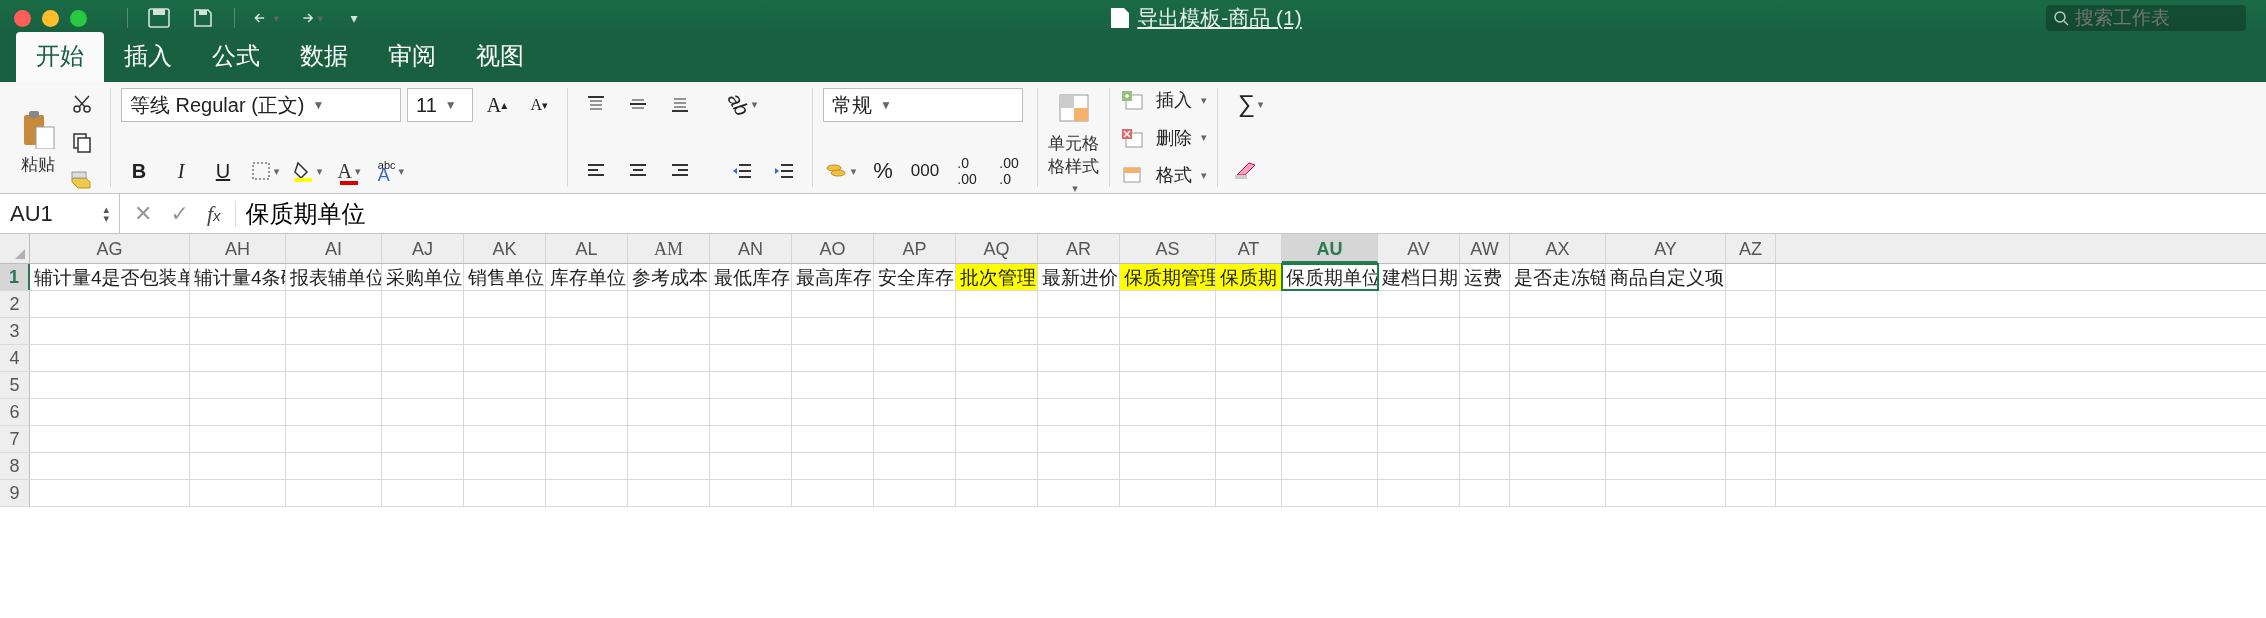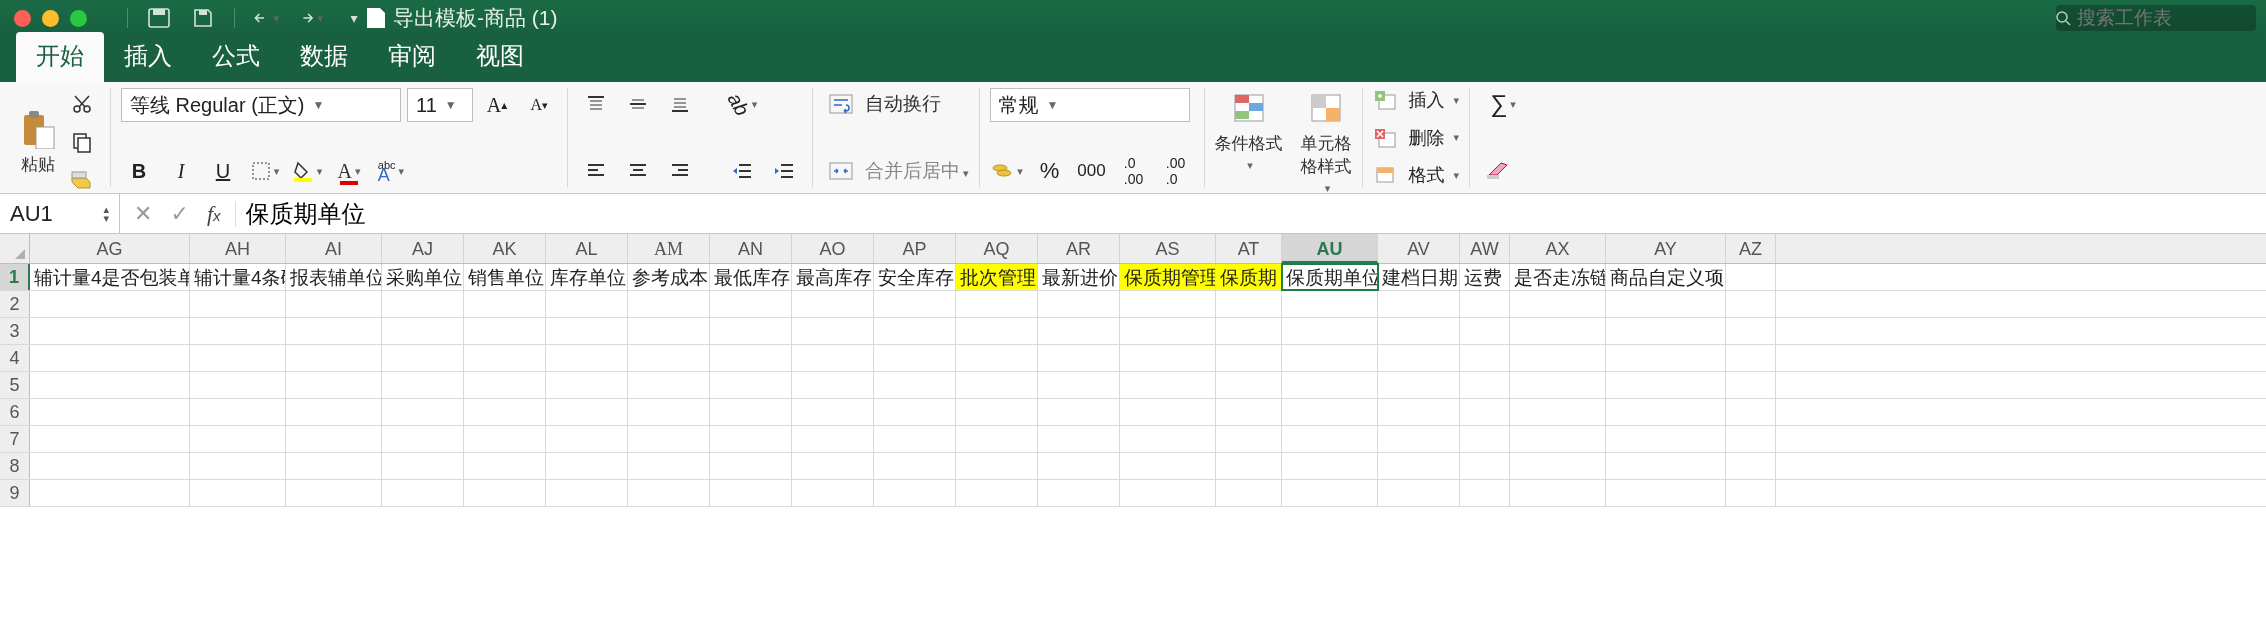--- a/index.html
+++ b/index.html
@@ -6,24 +6,24 @@
 body { width:2266px; height:618px; background:#fff; overflow:hidden; font-size:18px; color:#222; }
 
 
 .titlebar { height:36px; background:linear-gradient(#1a6b45,#186040); display:flex; align-items:center; color:#e8f0ea; font-size:20px; }
 .traffic { display:flex; gap:11px; padding:0 14px; }
 .tl { width:17px; height:17px; border-radius:50%; }
 .tl.r{background:#ff5f57;} .tl.y{background:#ffbd2e;} .tl.g{background:#28c940;}
 .qat { display:flex; align-items:center; gap:18px; padding-left:26px; }
 .qat .ic { width:26px; height:24px; display:flex; align-items:center; justify-content:center; opacity:.9; }
 .qat .sep { width:1px; height:20px; background:rgba(255,255,255,.25); }
-.titlecenter { flex:1; text-align:left; font-size:21px; }
+.titlecenter { flex:1; text-align:center; font-size:21px;text-decoration:underline; }
 .docic{ display:inline-block; width:18px; height:20px; background:#fff; margin-right:8px; vertical-align:-3px; position:relative;}
 .docic::after{content:"";position:absolute;right:0;top:0;border-top:5px solid #186040;border-left:5px solid #fff;}
-.searchbox { width:200px; margin-right:10px; display:flex; align-items:center; color:#b9ccc1; font-size:19px; background:rgba(0,0,0,.25); height:26px; border-radius:4px; padding:0 0; }
+.searchbox { width:200px; margin-right:20px; display:flex; align-items:center; color:#b9ccc1; font-size:19px; background:rgba(0,0,0,.25); height:26px; border-radius:4px; padding:0 8px; }
 .searchbox input { background:transparent; border:none; outline:none; color:#e8f0ea; font-size:19px; width:150px; margin-left:6px; }
 
 
 .tabs { height:46px; background:#186040; display:flex; align-items:flex-end; padding-left:16px; }
 .tab { color:#fff; font-size:24px; padding:8px 20px 10px; cursor:pointer; }
 .tab.active { background:#fafafa; color:#186040; font-weight:500; border-radius:4px 4px 0 0; }
 
 
 .ribbon { height:112px; background:#f7f7f7; border-bottom:1px solid #c6c6c6; display:flex; padding:6px 8px; overflow:hidden; }
 .group { display:flex; flex-direction:column; justify-content:space-between; padding:0 10px; border-right:1px solid #d8d8d8; }
@@ -281,40 +281,20 @@
               <line x1="8" y1="3" x2="20" y2="3"></line>
               <line x1="8" y1="9" x2="20" y2="9"></line>
               <line x1="8" y1="15" x2="20" y2="15"></line>
             </g>
             <path d="M2 6l4 3-4 3z" fill="#36c"></path>
           </svg>
         </div>
     </div>
   </div>
 
-  <div class="group">
-    <div class="row">
-      <div class="smbtn">
-          <svg width="26" height="22">
-            <rect x="2" y="2" width="22" height="18" fill="none" stroke="#999"></rect>
-            <path d="M6 7h14M6 12h8m4 0a3 3 0 010 6h-2m0 0l2-2m-2 2l2 2" fill="none" stroke="#36c" stroke-width="1.5"></path>
-          </svg>
-        </div>
-      <span class="lbl" style="color:#333">自动换行</span>
-    </div>
-    <div class="row">
-      <div class="smbtn">
-          <svg width="26" height="20">
-            <rect x="2" y="2" width="22" height="16" fill="none" stroke="#999"></rect>
-            <path d="M6 10h4m6 0h4M10 10l-2-2m2 2l-2 2M16 10l2-2m-2 2l2 2" stroke="#36c" stroke-width="1.5" fill="none"></path>
-          </svg>
-        </div>
-      <span class="lbl drop">合并后居中</span>
-    </div>
-  </div>
 
   <div class="group">
     <div class="row">
         <div class="combo" style="width:200px">
           <span>常规</span>
           <span class="arr">▼</span>
         </div>
       </div>
     <div class="row">
       <div class="smbtn drop">
@@ -325,31 +305,20 @@
         </div>
       <div class="smbtn" style="font-size:22px">%</div>
       <div class="smbtn" style="font-size:17px">000</div>
       <div class="smbtn" style="font-size:14px">.0<br>.00</div>
       <div class="smbtn" style="font-size:14px">.00<br>.0</div>
     </div>
   </div>
 
   <div class="group">
     <div class="row" style="height:100%;align-items:flex-start;gap:18px">
-      <div class="bigbtn drop">
-          <div class="iconbox">
-            <svg width="36" height="34">
-              <rect x="4" y="4" width="28" height="26" fill="#fff" stroke="#999"></rect>
-              <rect x="4" y="4" width="14" height="8" fill="#e06666"></rect>
-              <rect x="18" y="12" width="14" height="8" fill="#6fa8dc"></rect>
-              <rect x="4" y="20" width="14" height="8" fill="#93c47d"></rect>
-            </svg>
-          </div>
-          <span>条件格式</span>
-        </div>
       <div class="bigbtn drop">
           <div class="iconbox">
             <svg width="36" height="34">
               <rect x="4" y="4" width="28" height="26" fill="#fff" stroke="#999"></rect>
               <rect x="4" y="4" width="14" height="13" fill="#ccc"></rect>
               <rect x="18" y="17" width="14" height="13" fill="#f6b26b"></rect>
             </svg>
           </div>
           <span style="white-space:pre-line;text-align:center">单元格
 格样式</span>

